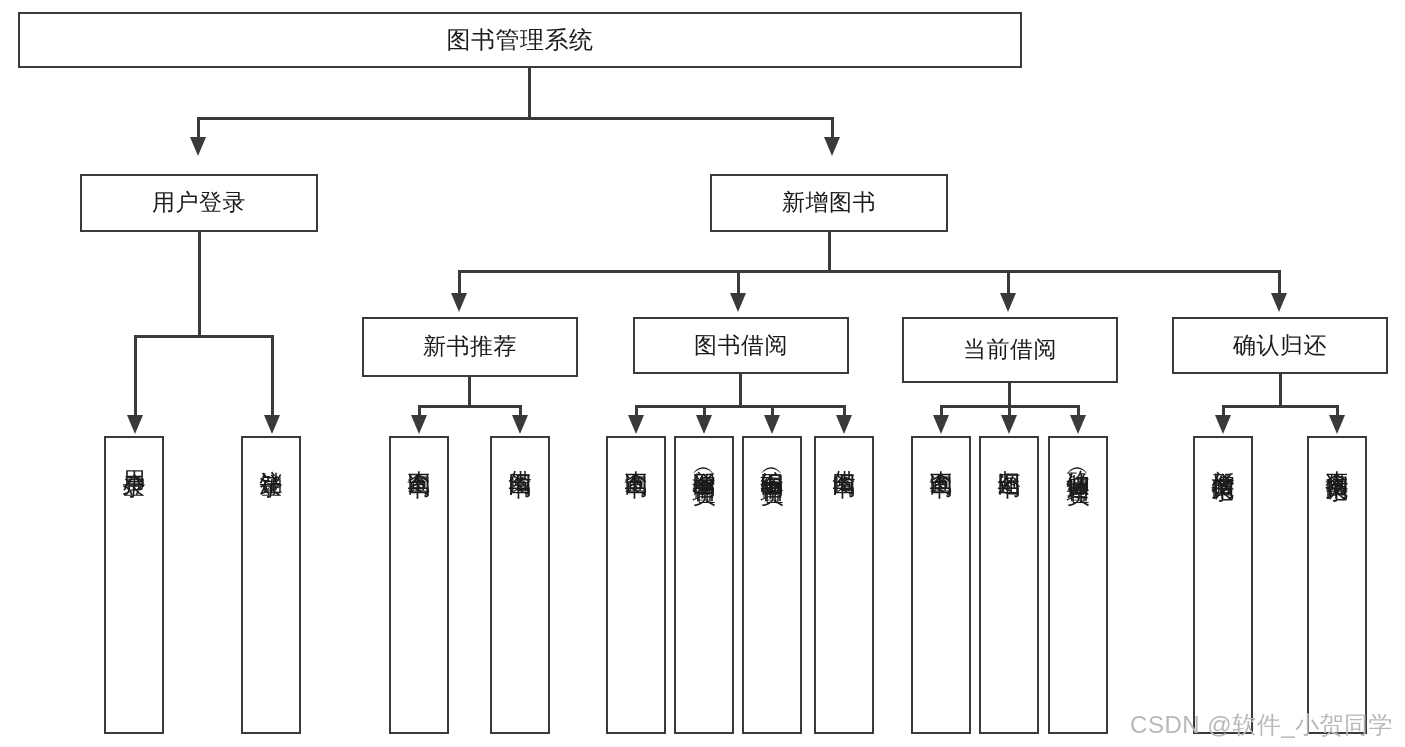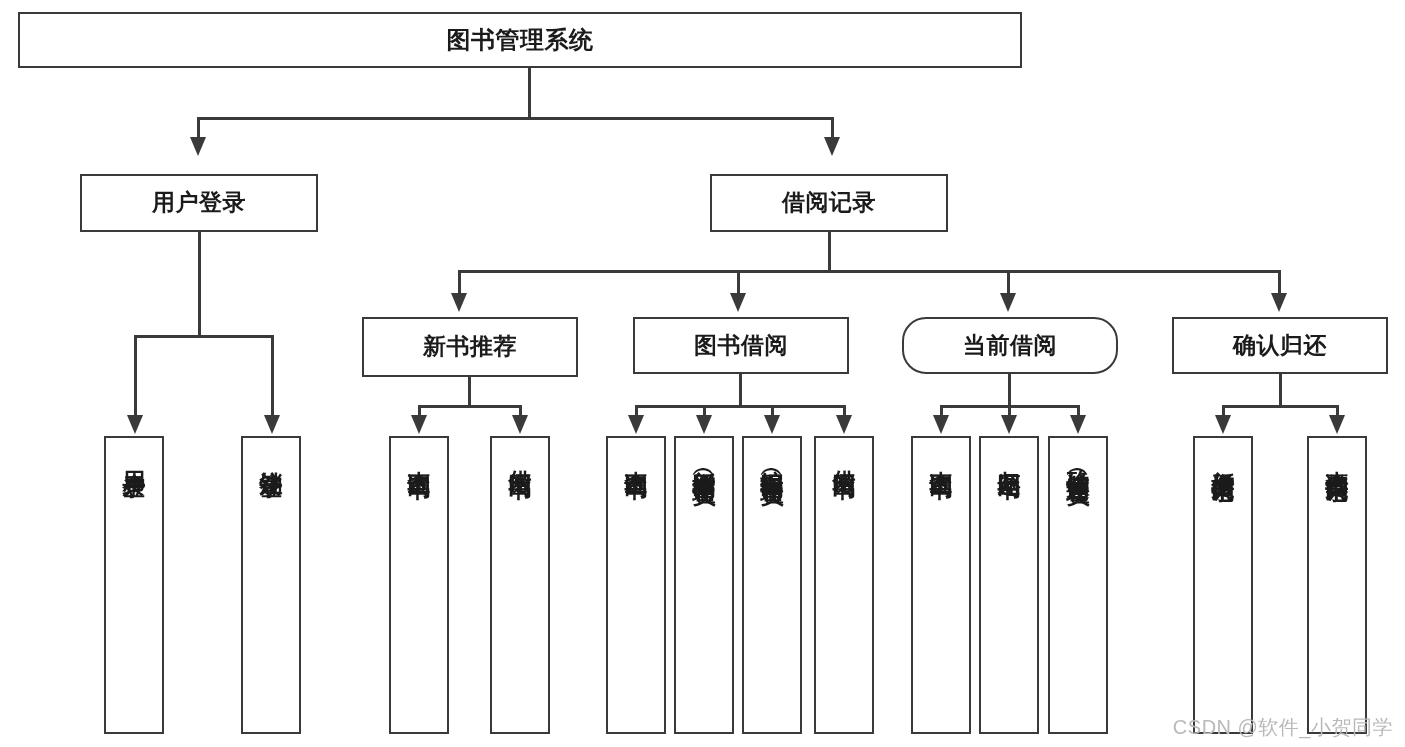--- a/index.html
+++ b/index.html
@@ -27,21 +27,20 @@
     display: flex;
     align-items: center;
     justify-content: center;
     color: #1b1b1b;
     z-index: 3;
   }
   .node .label {
     display: block;
     white-space: nowrap;
     line-height: 1.18;
-    font-weight: bold;
   }
   .node.h .label {
     font-size: 23px;
     letter-spacing: 0.5px;
   }
   .node.root .label {
     font-size: 24px;
     letter-spacing: 0.5px;
   }
   
@@ -71,21 +70,21 @@
     border-left: 8px solid transparent;
     border-right: 8px solid transparent;
     border-top: 19px solid #3a3a3a;
     z-index: 2;
   }
   
   #watermark {
     position: absolute;
     right: 12px;
     bottom: 6px;
-    font-size: 20px;
+    font-size: 24px;
     color: #b9b9b9;
     letter-spacing: 0.5px;
     z-index: 5;
     white-space: nowrap;
     font-family: "Liberation Sans", "DejaVu Sans", sans-serif;
   }
 </style>
 </head>
 <body>
 
@@ -99,21 +98,21 @@
   <div class="seg h" style="left:197px; top:117px; width:637px; height:3px;"></div>
   <div class="seg v" style="left:197px; top:117px; width:3px; height:22px;"></div>
   <div class="seg v" style="left:831px; top:117px; width:3px; height:22px;"></div>
   <div class="arrow" style="left:190px; top:137px;"></div>
   <div class="arrow" style="left:824px; top:137px;"></div>
 
   <div class="node h" style="left:80px; top:174px; width:238px; height:58px;">
     <span class="label">用户登录</span>
   </div>
   <div class="node h" style="left:710px; top:174px; width:238px; height:58px;">
-    <span class="label">借阅记录</span>
+    <span class="label">新增图书</span>
   </div>
 
   <div class="seg v" style="left:198px; top:232px; width:3px; height:104px;"></div>
   <div class="seg h" style="left:134px; top:335px; width:140px; height:3px;"></div>
   <div class="seg v" style="left:134px; top:335px; width:3px; height:82px;"></div>
   <div class="seg v" style="left:271px; top:335px; width:3px; height:82px;"></div>
   <div class="arrow" style="left:127px; top:415px;"></div>
   <div class="arrow" style="left:264px; top:415px;"></div>
 
   <div class="seg v" style="left:828px; top:232px; width:3px; height:40px;"></div>
@@ -126,21 +125,21 @@
   <div class="arrow" style="left:730px; top:293px;"></div>
   <div class="arrow" style="left:1000px; top:293px;"></div>
   <div class="arrow" style="left:1271px; top:293px;"></div>
 
   <div class="node h" style="left:362px; top:317px; width:216px; height:60px;">
     <span class="label">新书推荐</span>
   </div>
   <div class="node h" style="left:633px; top:317px; width:216px; height:57px;">
     <span class="label">图书借阅</span>
   </div>
-  <div class="node h" style="left:902px; top:317px; width:216px; height:57px;border-radius:24px;">
+  <div class="node h" style="left:902px; top:317px; width:216px; height:66px;">
     <span class="label">当前借阅</span>
   </div>
   <div class="node h" style="left:1172px; top:317px; width:216px; height:57px;">
     <span class="label">确认归还</span>
   </div>
 
   <div class="seg v" style="left:468px; top:374px; width:3px; height:32px;"></div>
   <div class="seg h" style="left:418px; top:405px; width:104px; height:3px;"></div>
   <div class="seg v" style="left:418px; top:405px; width:3px; height:12px;"></div>
   <div class="seg v" style="left:519px; top:405px; width:3px; height:12px;"></div>

